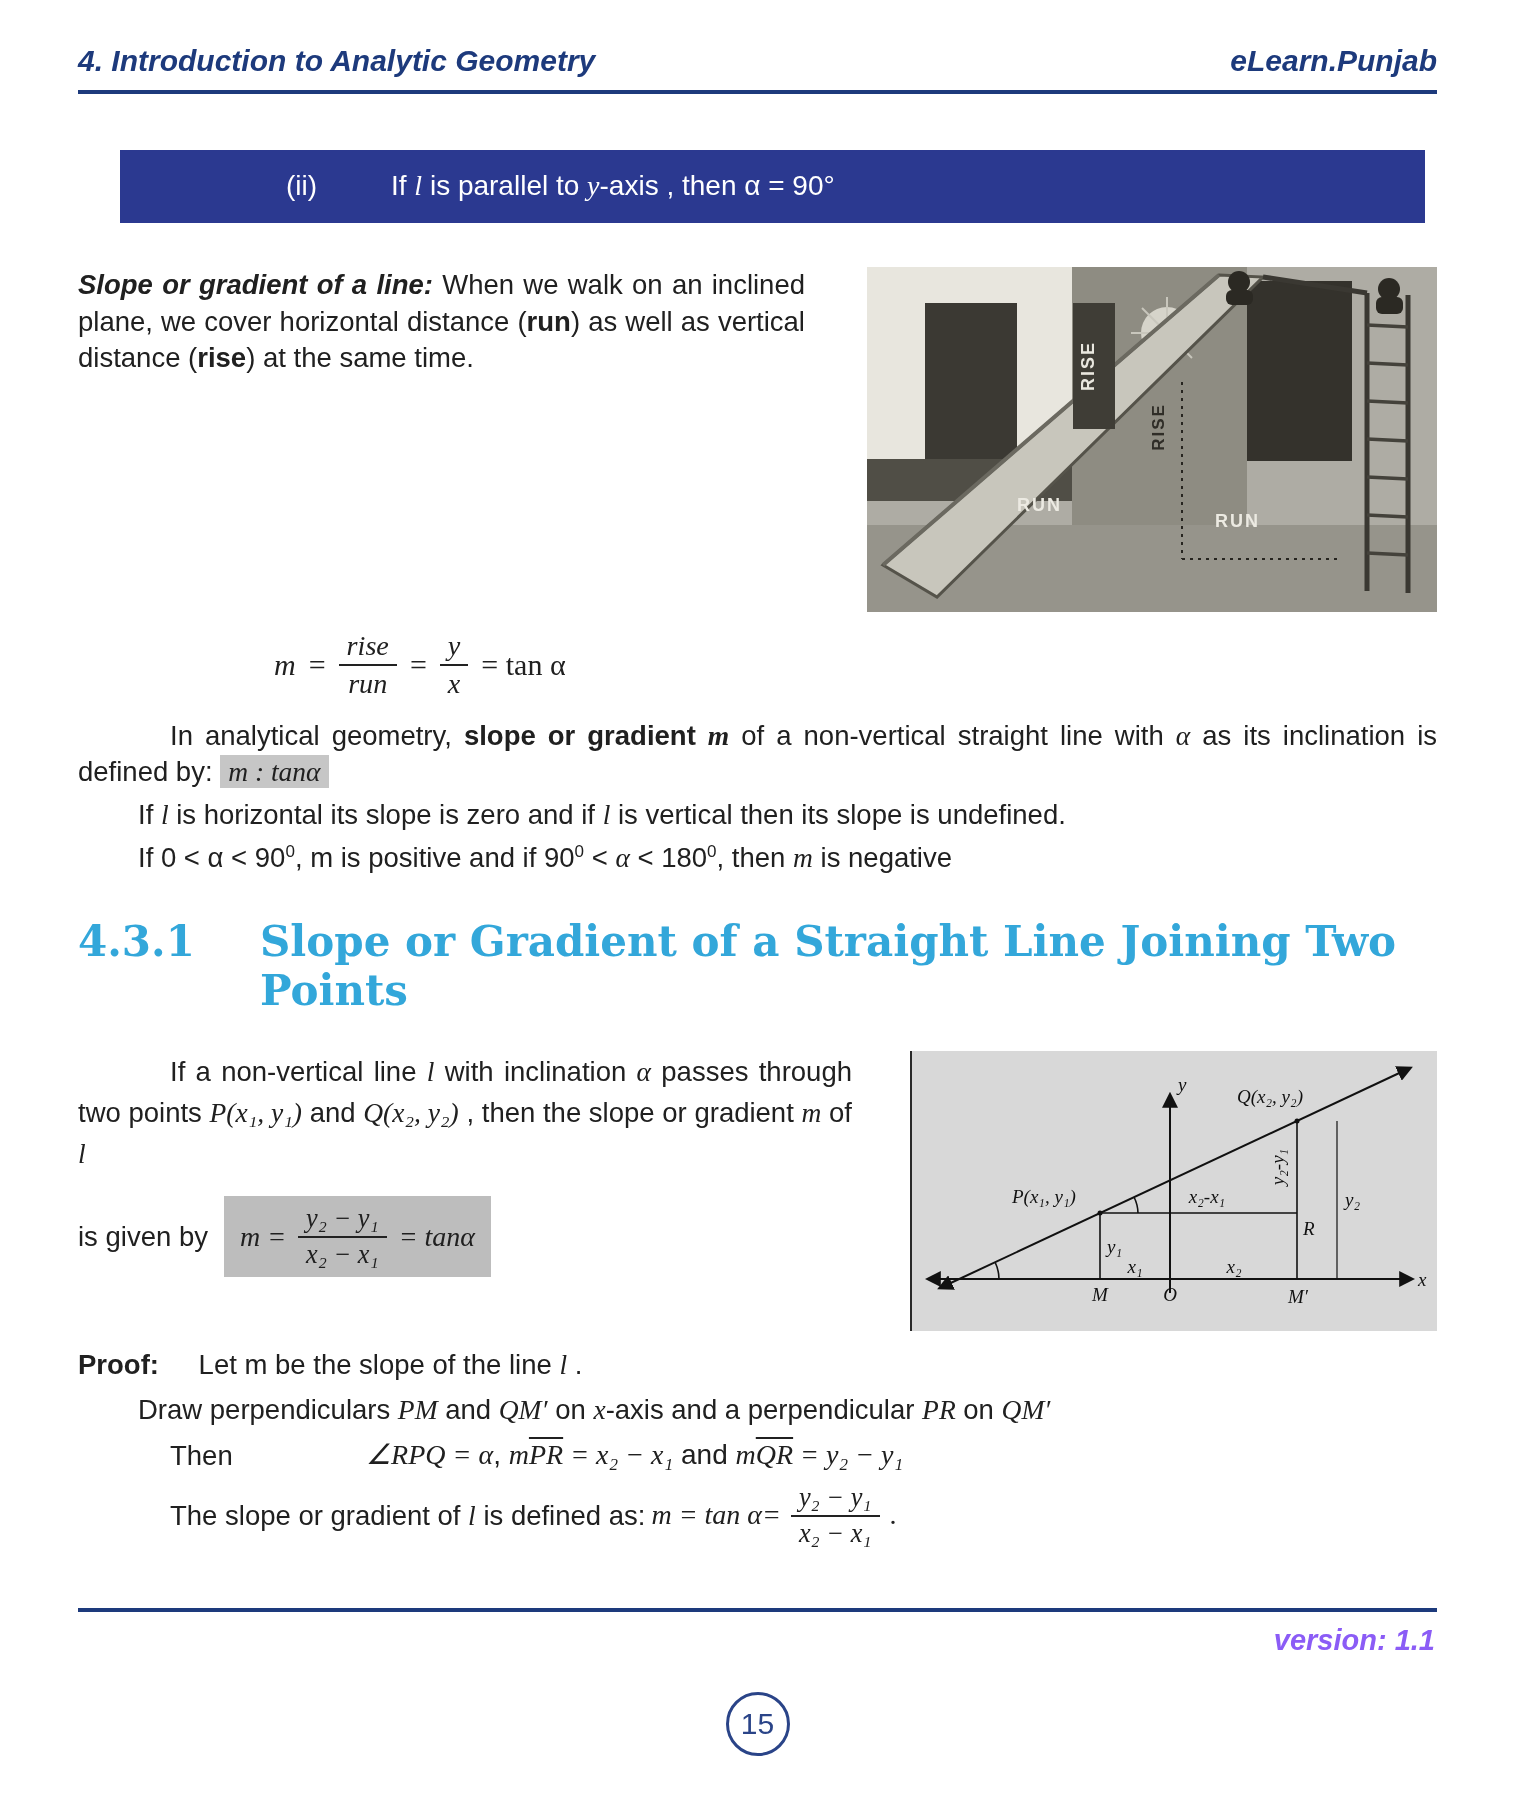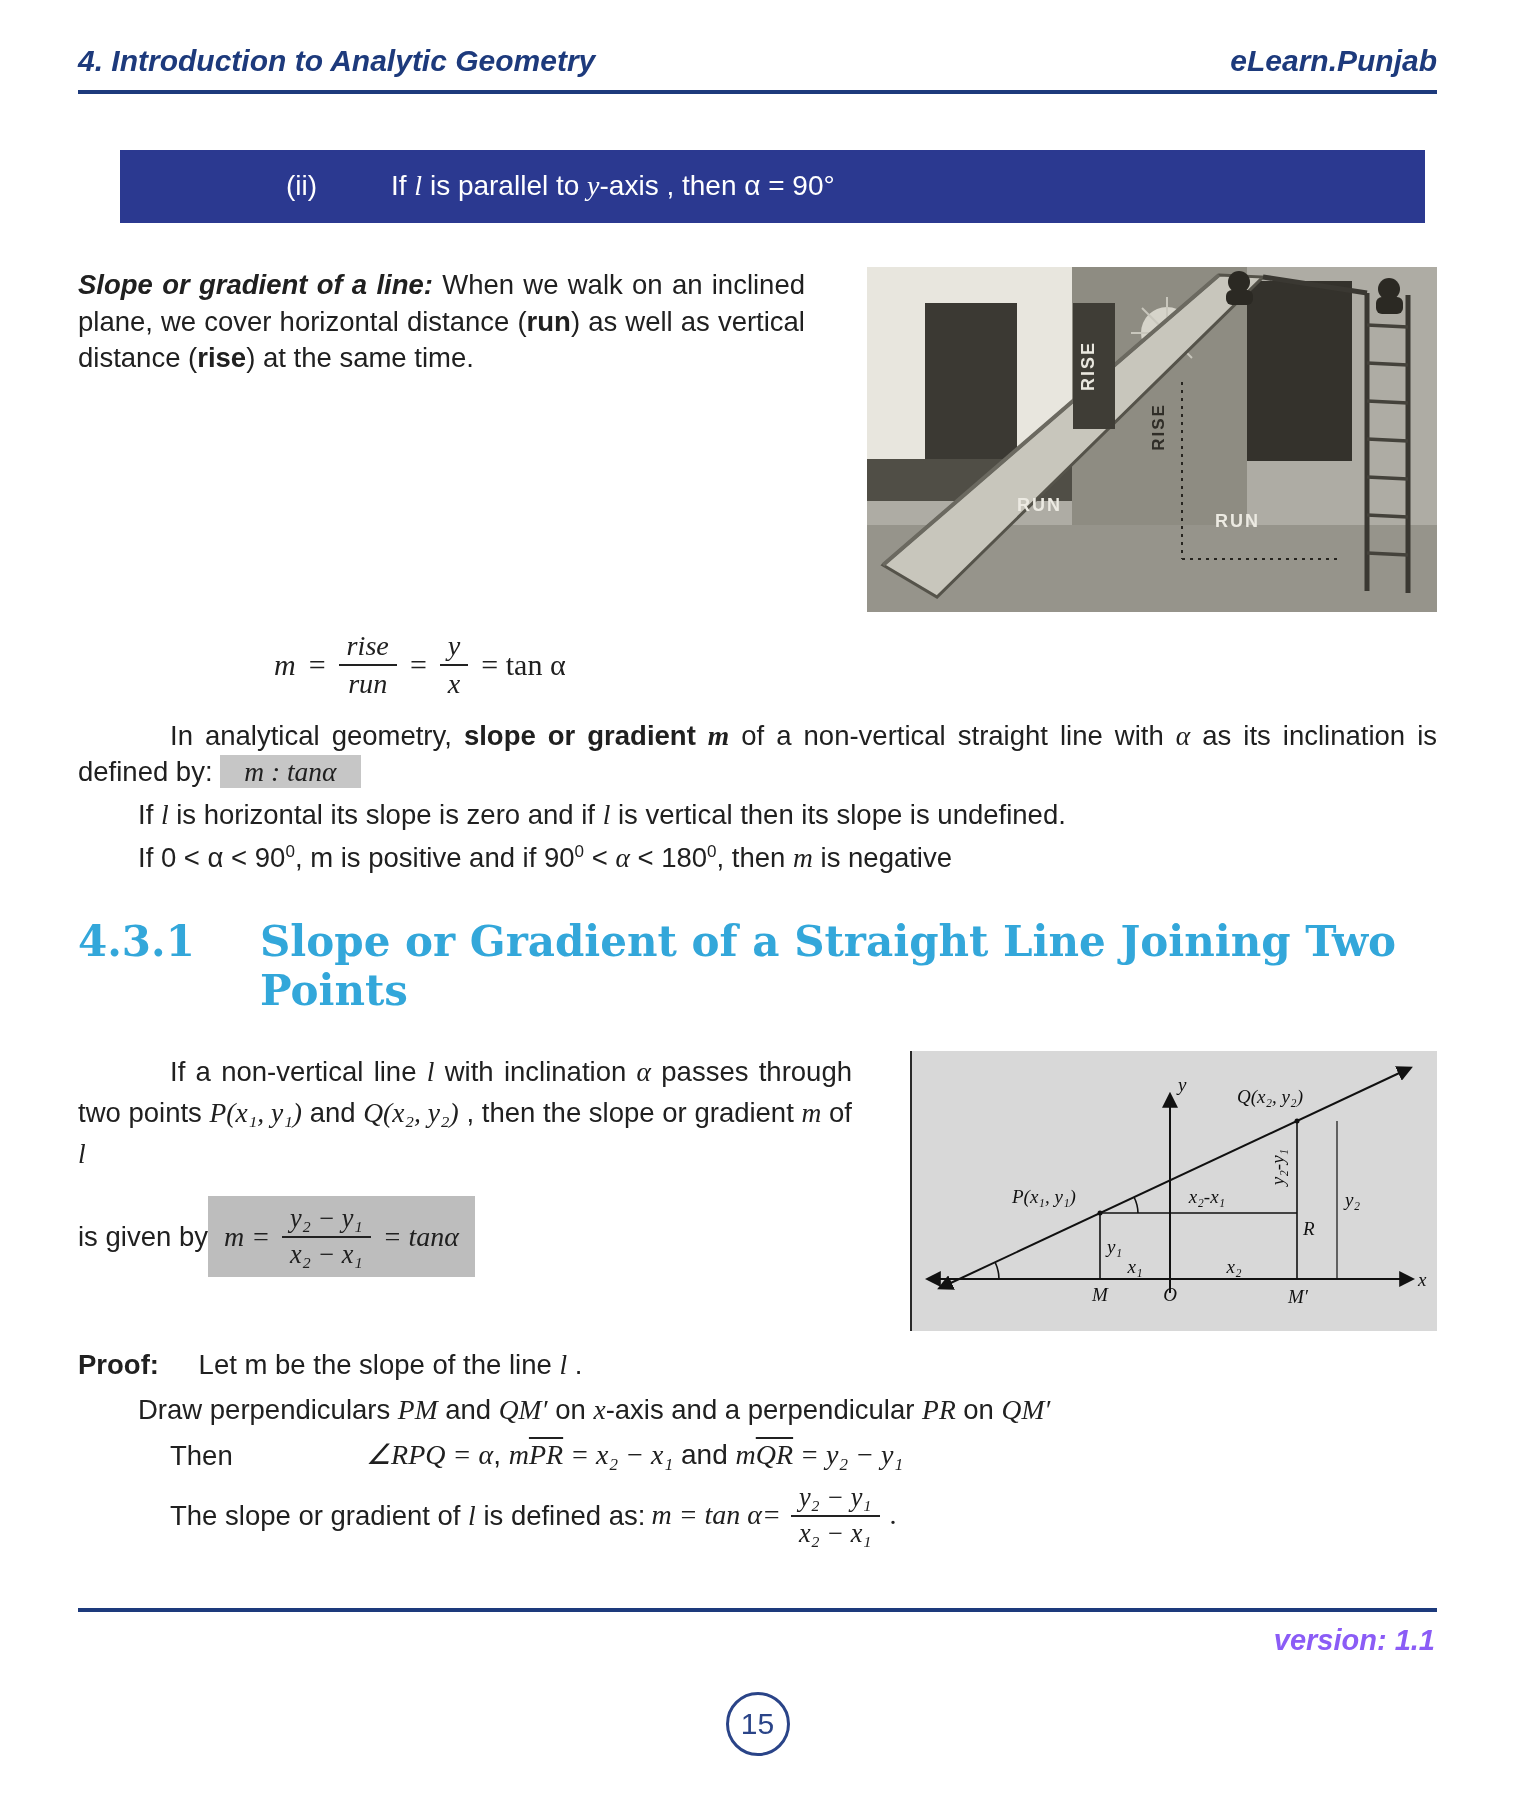--- a/index.html
+++ b/index.html
@@ -35,21 +35,21 @@
 
   
   p { font-size:27.5px; line-height:1.32; }
   .just { text-align:justify; }
   .mi  { font-family:"Liberation Serif", serif; font-style:italic; }
   .b   { font-weight:bold; }
   .bi  { font-weight:bold; font-style:italic; }
   .bmi { font-family:"Liberation Serif", serif; font-style:italic; font-weight:bold; }
   .sup { vertical-align:super; font-size:0.62em; line-height:0; }
   .ol  { text-decoration:overline; }
-  .hl  { background:#c6c6c6; padding:1px 24px; }
+  .hl  { background:#c6c6c6; padding:1px 8px; }
 
   
   .slope-block { display:flex; gap:62px; margin-top:44px; }
   .slope-text { flex:1; }
   .slope-text p + p { margin-top:8px; }
   .photo { width:570px; height:345px; flex:none; }
   .photo svg { display:block; }
 
   
   .frac { display:inline-flex; flex-direction:column; text-align:center; vertical-align:middle; line-height:1.12; font-size:0.94em; }
@@ -71,21 +71,21 @@
     color:#33a7da; font-family:"DejaVu Serif", serif;
     font-size:42px; font-weight:bold;
   }
   .sec-num { width:182px; flex:none; }
   .sec-title { flex:1; }
 
   
   .twopoints-block { display:flex; gap:58px; margin-top:36px; align-items:flex-start; }
   .tp-text { flex:1; }
   .tp-para { text-align:justify; text-indent:92px; line-height:1.5; }
-  .given-line { margin-top:22px; display:flex; align-items:center; gap:0; font-size:27.5px; }
+  .given-line { margin-top:22px; display:flex; align-items:center; gap:16px; font-size:27.5px; }
   .hlbox {
     background:#bdbdbd; display:inline-flex; align-items:center; gap:12px;
     padding:8px 16px; font-size:28px; font-family:"Liberation Serif", serif;
   }
   .diagram { width:527px; flex:none; border-left:2px solid #2a2a2a; }
   .diagram svg { display:block; }
 
   
   .proof { margin-top:16px; }
   .proof p { margin-top:9px; }

